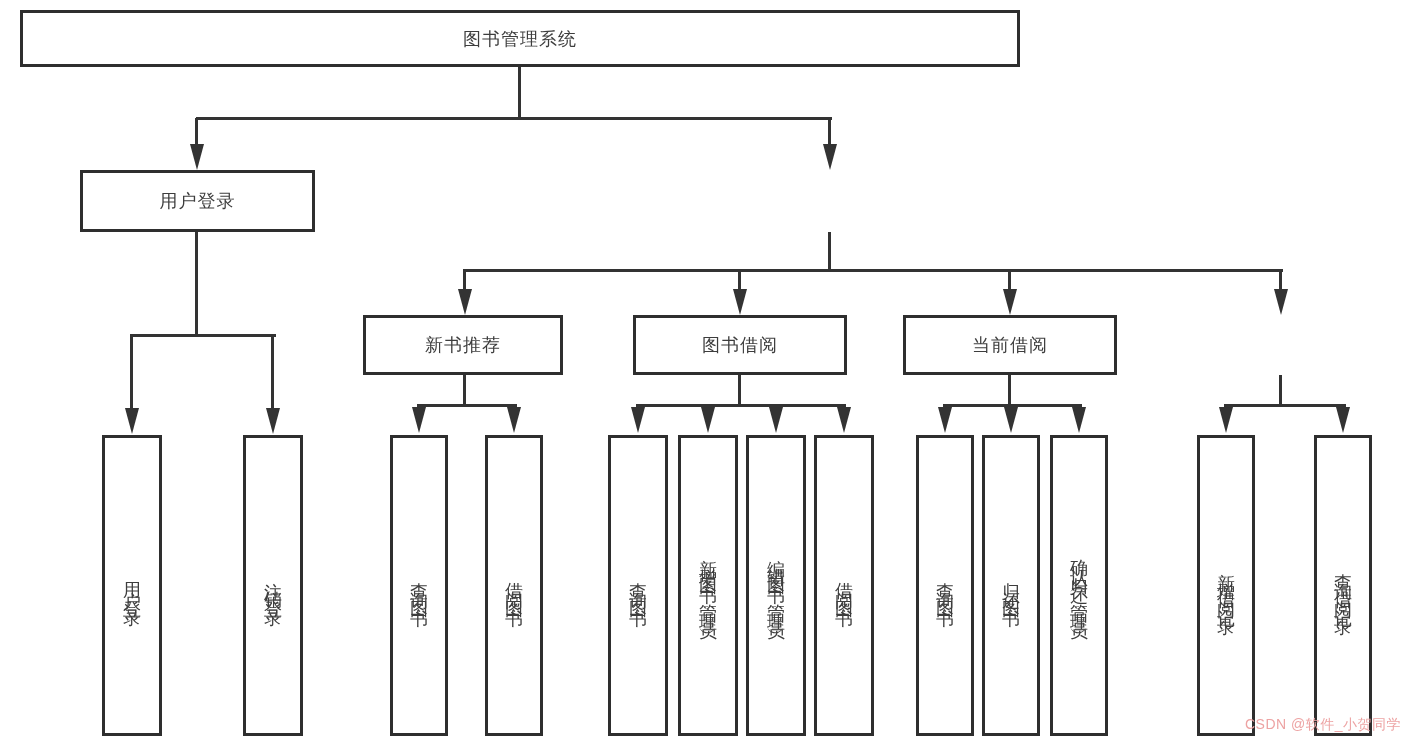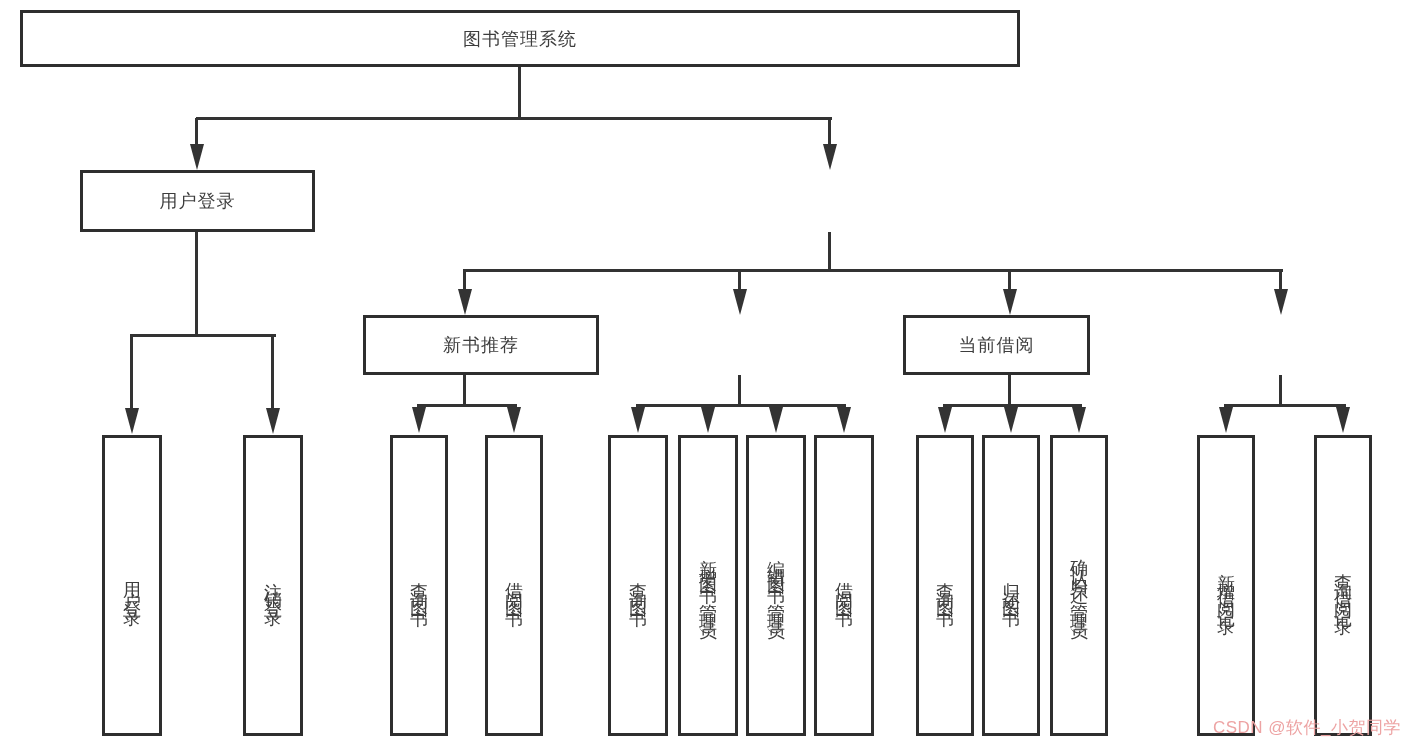--- a/index.html
+++ b/index.html
@@ -26,21 +26,21 @@
   .vl { position:absolute; width:3px; background:#333333; }
   .hl { position:absolute; height:3px; background:#333333; }
   .ar {
     position:absolute; width:0; height:0;
     border-left:7px solid transparent;
     border-right:7px solid transparent;
     border-top:26px solid #333333;
   }
   .watermark {
     position:absolute; left:1186px; top:716px; width:215px;
-    font-size:17px; letter-spacing:0.5px; text-align:right;
+    font-size:14px; letter-spacing:0.5px; text-align:right;
     white-space:nowrap;
   }
 </style>
 </head>
 <body>
 
 <div id="stage">
 
   <div class="box" style="left:20px; top:10px; width:1000px; height:57px;">
     <span>图书管理系统</span>
@@ -68,24 +68,27 @@
   <div class="hl" style="left:463px; top:269px; width:820px;"></div>
   <div class="vl" style="left:463px; top:270px; height:22px;"></div>
   <div class="vl" style="left:738px; top:270px; height:22px;"></div>
   <div class="vl" style="left:1008px; top:270px; height:22px;"></div>
   <div class="vl" style="left:1279px; top:270px; height:22px;"></div>
   <div class="ar" style="left:458px; top:289px;"></div>
   <div class="ar" style="left:733px; top:289px;"></div>
   <div class="ar" style="left:1003px; top:289px;"></div>
   <div class="ar" style="left:1274px; top:289px;"></div>
 
-  <div class="box" style="left:363px; top:315px; width:236px; height:60px;">
+  <div class="box" style="left:363px; top:315px; width:200px; height:60px;">
     <span>新书推荐</span>
   </div>
-  <div class="box" style="left:903px; top:315px; width:187px; height:60px;">
+  <div class="box" style="left:633px; top:315px; width:214px; height:60px;">
+    <span>图书借阅</span>
+  </div>
+  <div class="box" style="left:903px; top:315px; width:214px; height:60px;">
     <span>当前借阅</span>
   </div>
 
   <div class="vl" style="left:463px; top:375px; height:32px;"></div>
   <div class="hl" style="left:417px; top:404px; width:100px;"></div>
   <div class="ar" style="left:412px; top:407px;"></div>
   <div class="ar" style="left:507px; top:407px;"></div>
 
   <div class="vl" style="left:738px; top:375px; height:32px;"></div>
   <div class="hl" style="left:636px; top:404px; width:210px;"></div>

